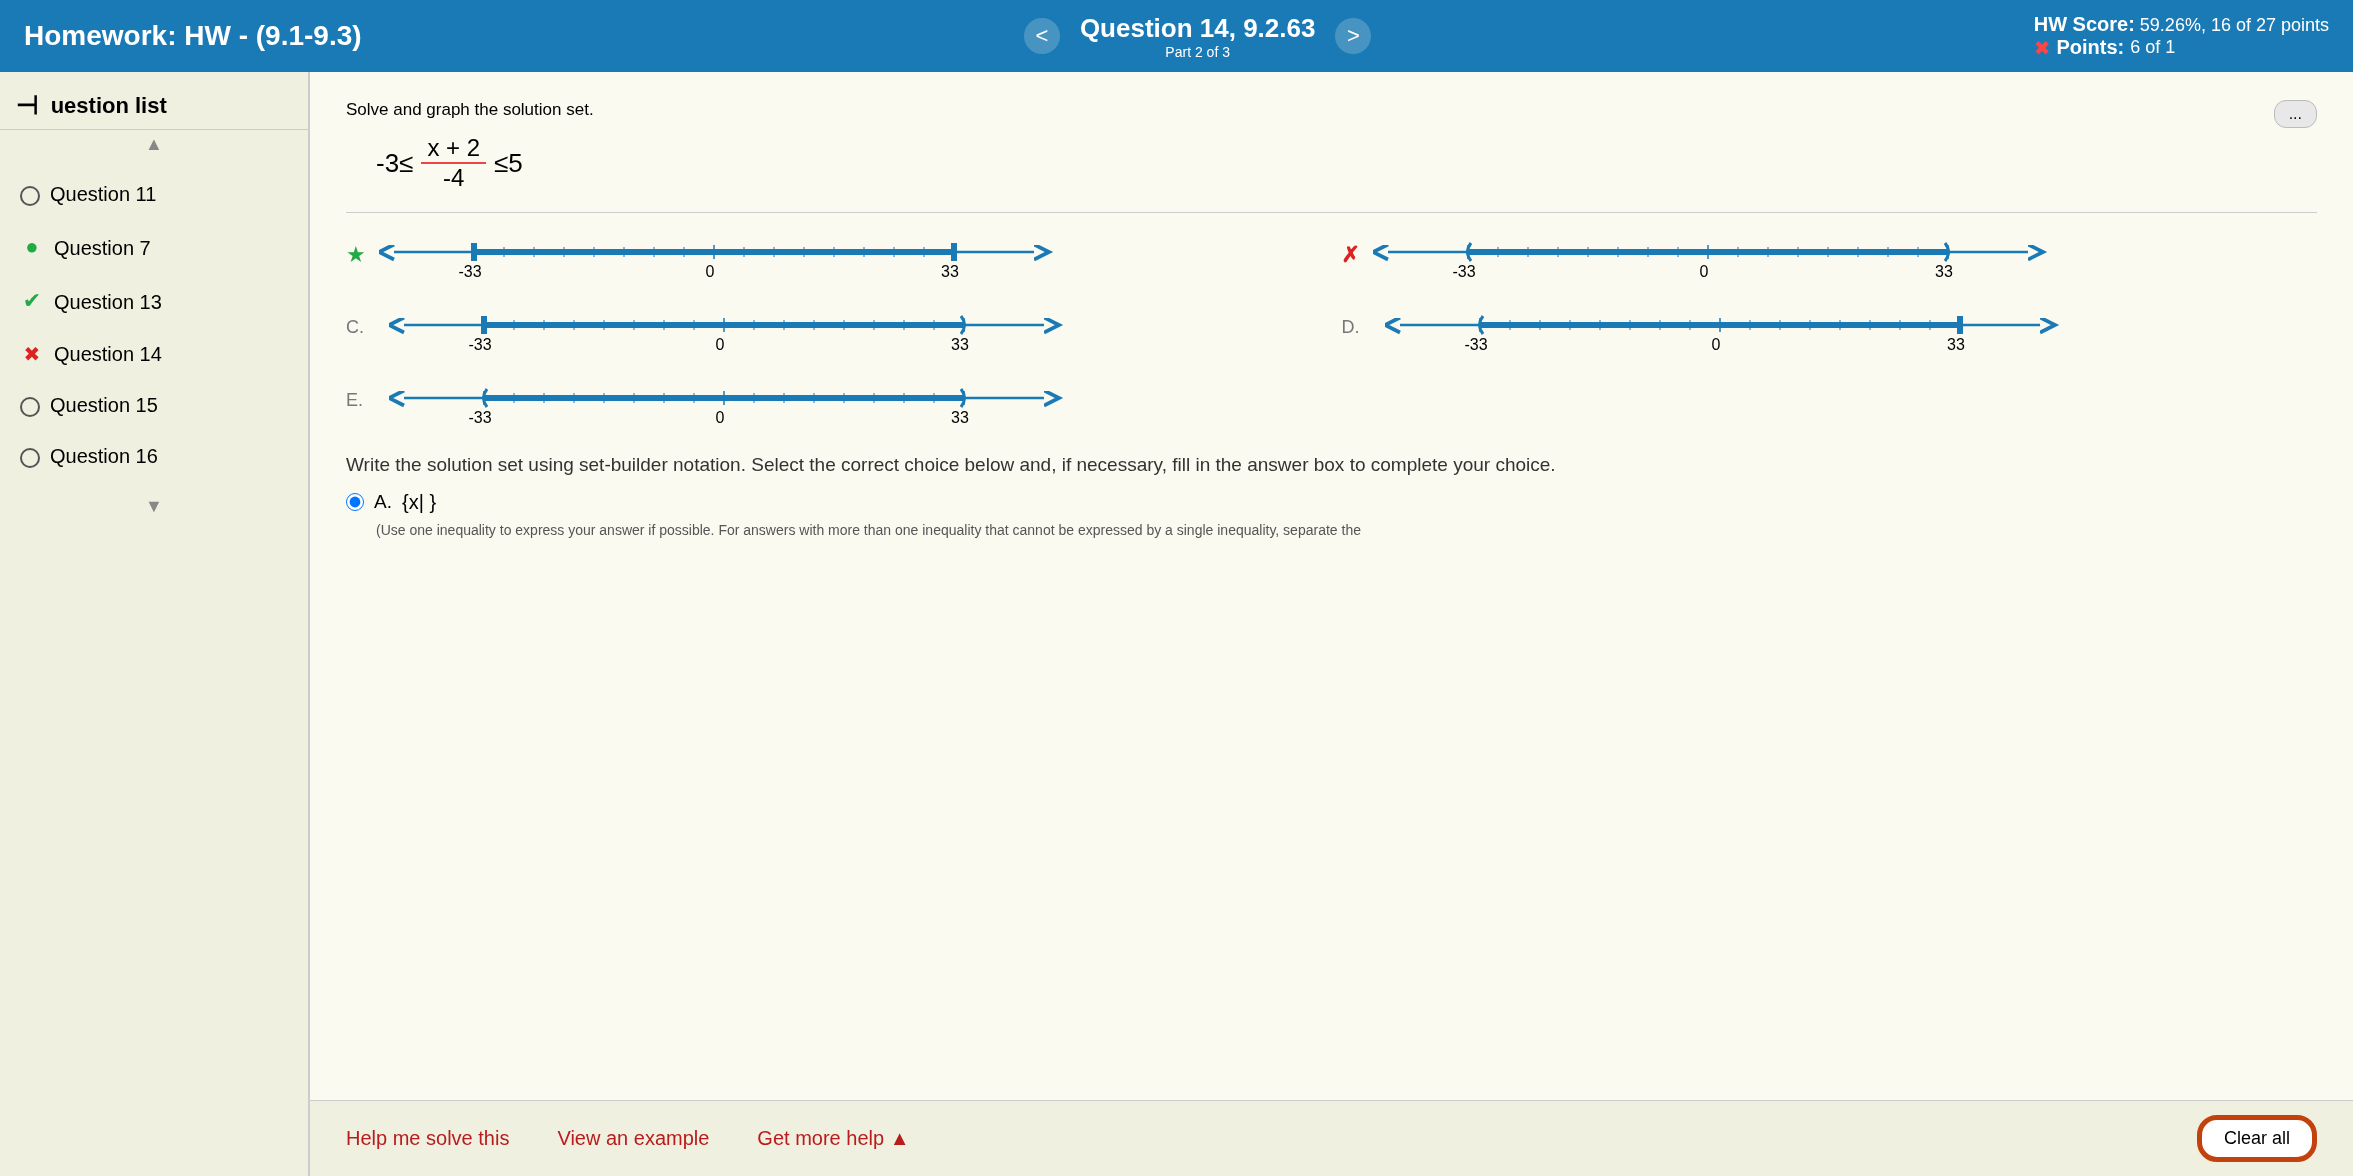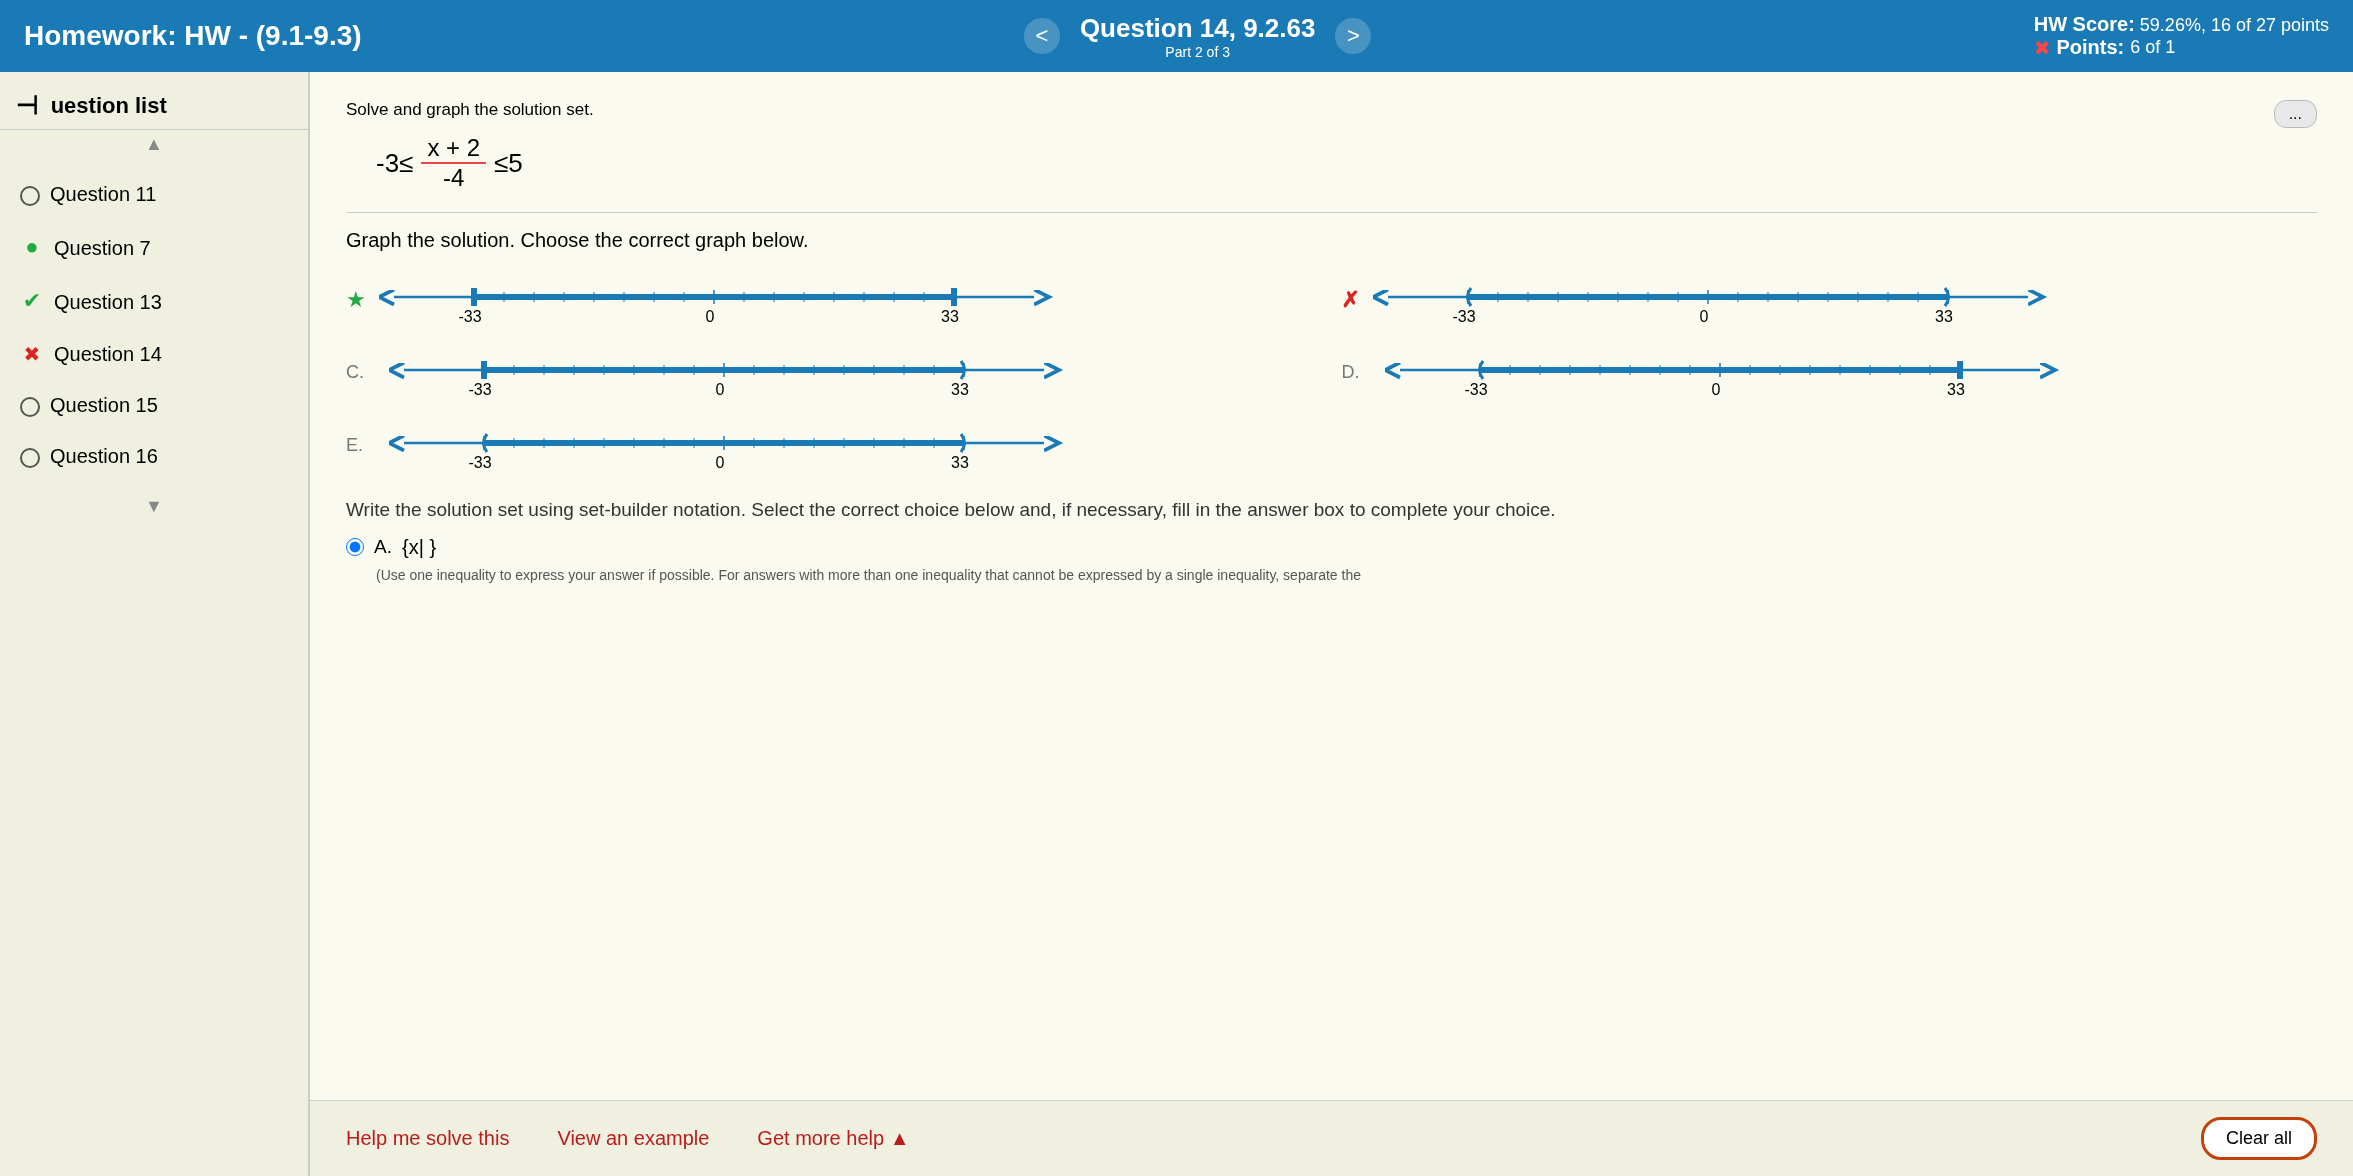--- a/index.html
+++ b/index.html
@@ -128,21 +128,21 @@
     }
     .bottom-link {
       font-size: 20px;
       color: #b91c1c;
       cursor: pointer;
       text-decoration: none;
     }
     .clear-btn {
       margin-left: auto;
       background: white;
-      border: 3px solid #c2410c;
+      border: 5px solid #c2410c;
       border-radius: 20px;
       padding: 8px 22px;
       font-size: 18px;
       cursor: pointer;
     }
 
     
     .more-btn {
       position: absolute;
       right: 36px;
@@ -234,21 +234,20 @@
       <span>-3≤</span>
       <span class="fraction">
         <span class="num">x + 2</span>
         <span class="den">-4</span>
       </span>
       <span>≤5</span>
     </div>
 
     <hr class="divider-line">
 
-    <div class="graph-instruction">Graph the solution. Choose the correct graph below.</div>
 
     <div style="display:flex; gap:20px; margin-bottom:18px;">
 
       <div style="display:flex; align-items:center; gap:8px; flex:1;">
         <span style="color:#22aa44; font-size:22px;">★</span>
         <svg width="680" height="55">
 
           <defs>
             <marker id="arrowL" markerWidth="8" markerHeight="8" refX="6" refY="3" orient="auto">
               <path d="M6,0 L0,3 L6,6" fill="none" stroke="#1a7ab5" stroke-width="1.5"></path>

